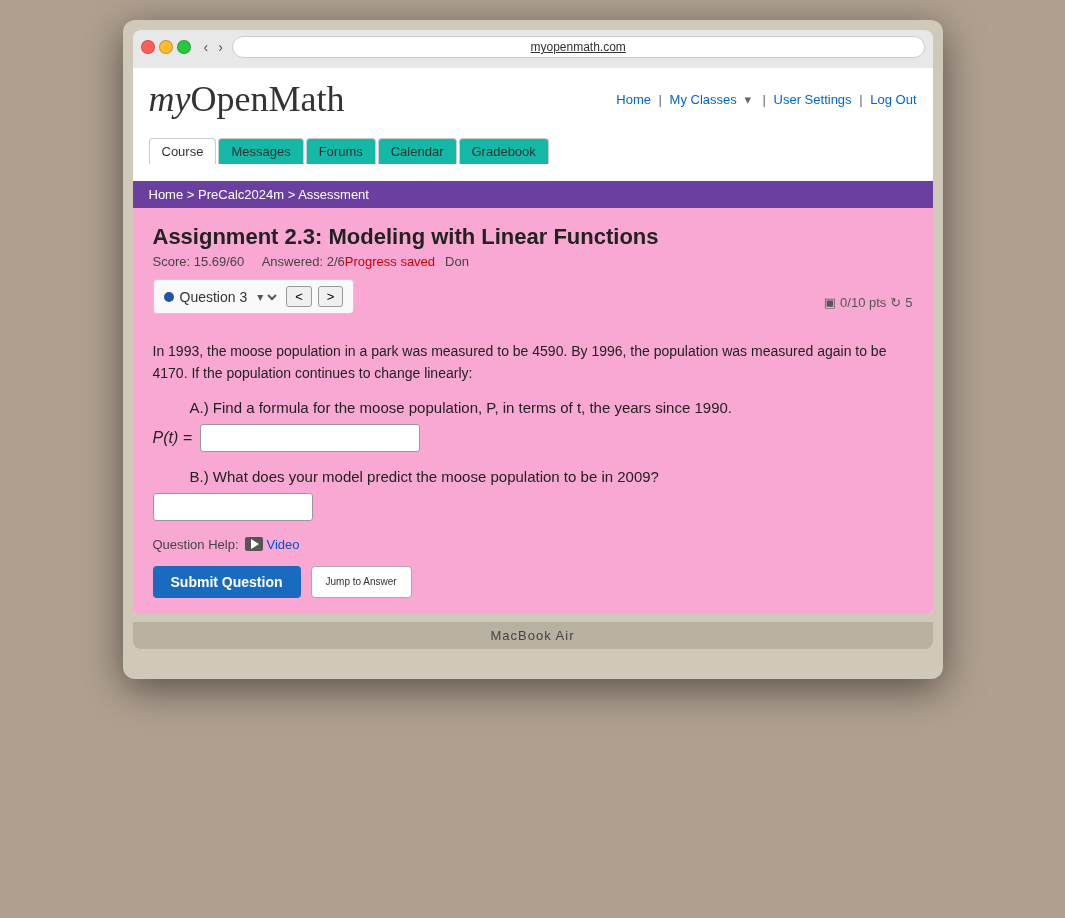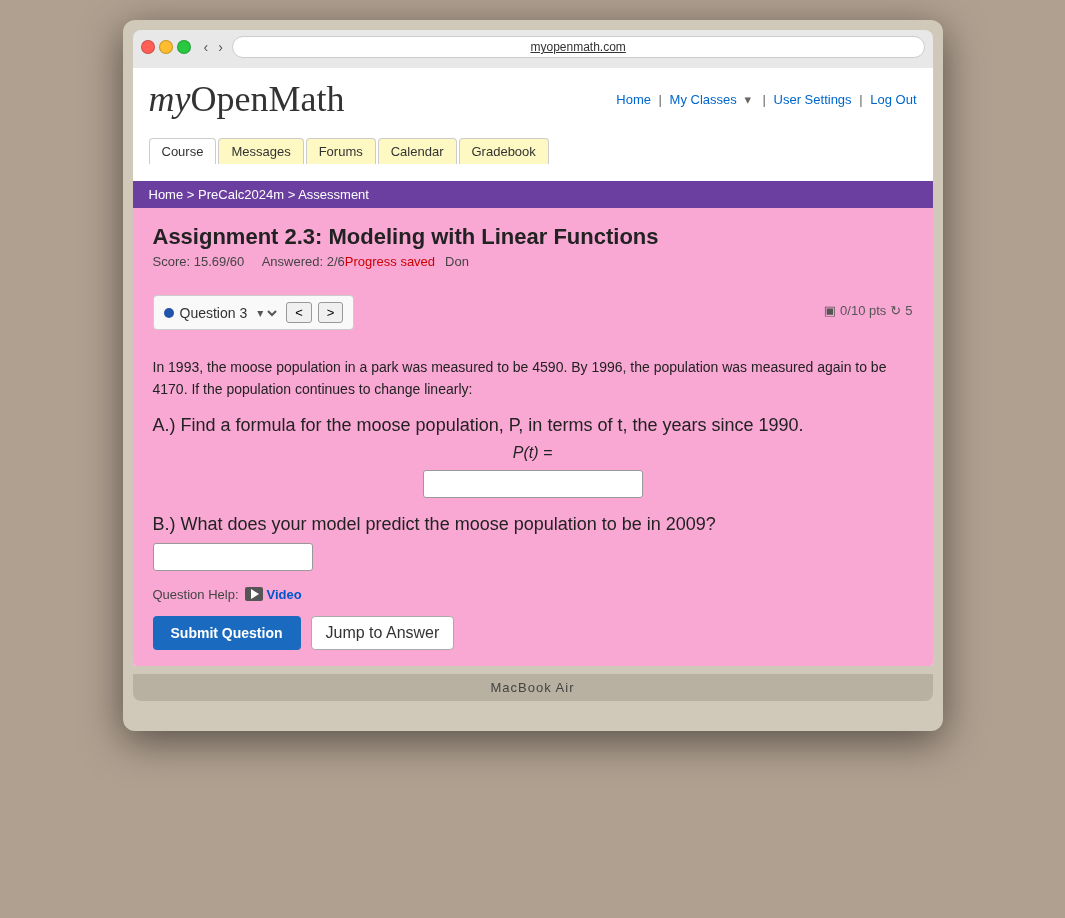--- a/index.html
+++ b/index.html
@@ -122,21 +122,21 @@
     
     .nav-tabs {
       display: flex;
       gap: 2px;
       margin-bottom: 17px;
     }
 
     .nav-tab {
       padding: 5px 12px;
       font-size: 13px;
-      background: #fef9c3;
+      background: #14b8a6;
       border: 1px solid #ccc;
       border-bottom: none;
       border-radius: 4px 4px 0 0;
       cursor: pointer;
       color: #333;
     }
 
     .nav-tab.active {
       background: white;
     }
@@ -185,21 +185,20 @@
     .question-nav {
       display: flex;
       align-items: center;
       gap: 6px;
       margin-bottom: 12px;
       border: 1px solid #ccc;
       border-radius: 4px;
       padding: 6px 10px;
       background: #f9f9f9;
       width: fit-content;
-      margin-top: 16px;
     }
 
     .question-dot {
       width: 10px;
       height: 10px;
       background: #2255aa;
       border-radius: 50%;
       display: inline-block;
     }
 
@@ -227,31 +226,31 @@
 
     
     .problem-text {
       font-size: 14px;
       color: #222;
       line-height: 1.6;
       margin-bottom: 14px;
     }
 
     .sub-question {
-      font-size: 18px;
+      font-size: 15px;
       color: #222;
       margin-bottom: 8px;
+      margin-left: 37px;
     }
 
     .formula-line {
       display: flex;
       align-items: center;
       gap: 8px;
       margin-bottom: 16px;
-      flex-direction: column;
     }
 
     .formula-label {
       font-size: 16px;
       font-style: italic;
       color: #222;
       white-space: nowrap;
     }
 
     .answer-input {
@@ -283,21 +282,20 @@
       gap: 6px;
     }
 
     .video-link {
       color: #0055cc;
       text-decoration: none;
       display: flex;
       align-items: center;
       gap: 4px;
       cursor: pointer;
-      font-weight: bold;
     }
 
     .video-icon {
       width: 18px;
       height: 14px;
       background: #555;
       border-radius: 2px;
       display: inline-flex;
       align-items: center;
       justify-content: center;
@@ -327,21 +325,21 @@
       font-weight: bold;
       border-radius: 4px;
       cursor: pointer;
     }
 
     .btn-jump {
       background: white;
       color: #333;
       border: 1px solid #aaa;
       padding: 7px 14px;
-      font-size: 16px;
+      font-size: 10px;
       border-radius: 4px;
       cursor: pointer;
     }
 
     .pts-badge {
       display: flex;
       align-items: center;
       gap: 4px;
       font-size: 13px;
       color: #555;

